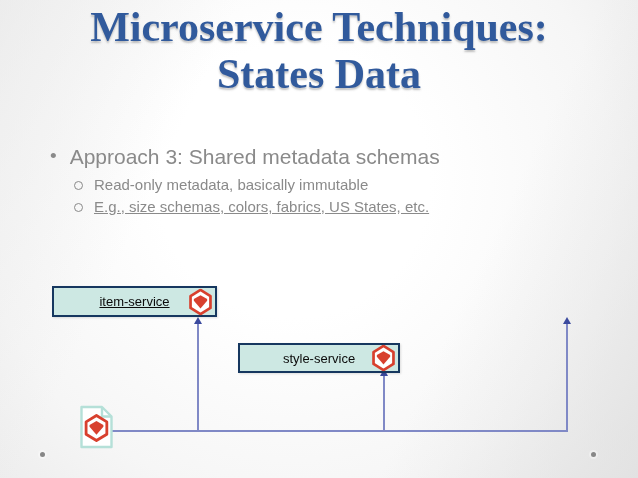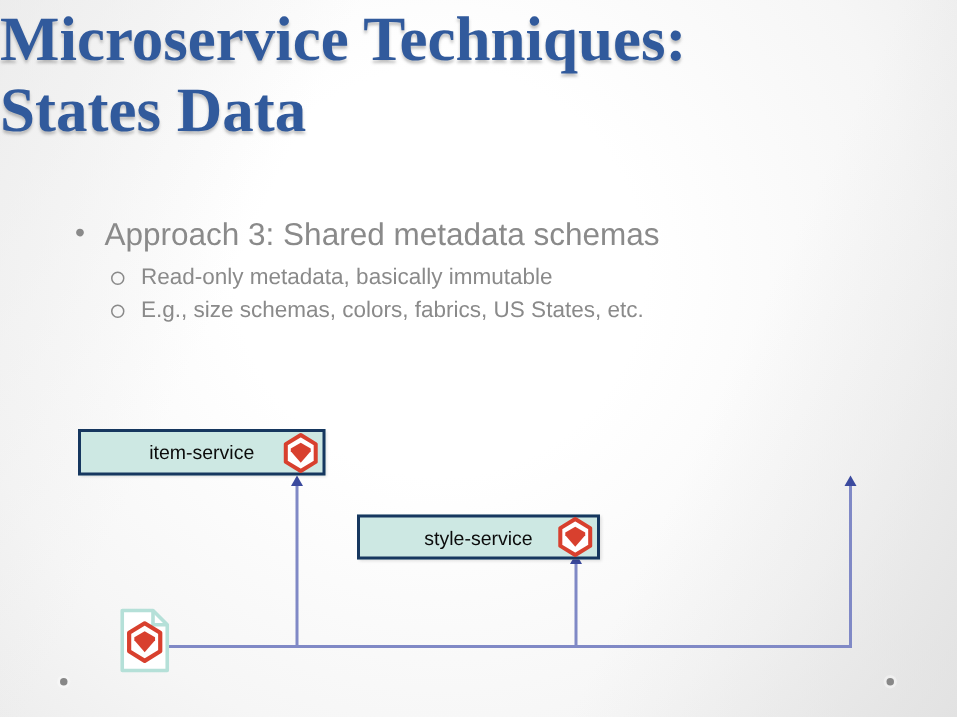--- a/index.html
+++ b/index.html
@@ -13,21 +13,21 @@
     overflow:hidden;
     background:
       linear-gradient(115deg, rgba(230,230,230,.55) 0%, rgba(255,255,255,0) 28%),
       linear-gradient(295deg, rgba(222,222,222,.65) 0%, rgba(255,255,255,0) 30%),
       radial-gradient(circle at 46% 38%, #ffffff 30%, #f6f6f6 70%, #eaeaea 100%);
   }
 
   
   .title{
     position:absolute; left:0; right:0; top:4px;
-    text-align:left;
+    text-align:center;
     font-family:"Liberation Serif", serif;
     font-size:42px; line-height:1.12; font-weight:600;
     color:var(--title-color);
     text-shadow:0 2px 2px rgba(80,80,80,.35);
   }
 
   
   .bullet-row{
     position:absolute; left:50px; top:144px;
     display:flex; align-items:flex-start;
@@ -35,40 +35,40 @@
     font-size:21px; line-height:1.2;
   }
   .bullet-dot{margin-right:13px; font-size:19px; line-height:1.3;}
   .sub-row{
     position:absolute; left:74px;
     display:flex; align-items:center;
     color:var(--body-text);
     font-size:15px; line-height:1.2;
   }
   .sub-row.first{top:176px;}
-  .sub-row.second{top:198px;}
+  .sub-row.second{top:198px;text-decoration:underline;}
   .sub-marker{
     flex:0 0 auto;
     width:7px;height:7px;
     border:1.5px solid var(--body-text);
     border-radius:50%;
     margin-right:11px;
   }
 
   
   .service-box{
     position:absolute;
     box-sizing:border-box;
     background:var(--box-fill);
     border:2px solid var(--box-border);
     display:flex; align-items:center; justify-content:center;
     font-size:13px; color:#0b0b0b;
     box-shadow:1px 1px 2px rgba(0,0,0,0.12);
   }
-  #box-item{left:52px; top:286px; width:165px; height:31px;}
+  #box-item{left:52px; top:286px; width:165px; height:31px;text-decoration:underline;}
   #box-receiving{left:420px; top:287px; width:163px; height:30px;}
   #box-style{left:238px; top:343px; width:162px; height:30px;}
   .box-gem{
     position:absolute; right:2px; top:50%;
     transform:translateY(-50%);
     width:25px; height:27px;
   }
 
   
   .h-line{

